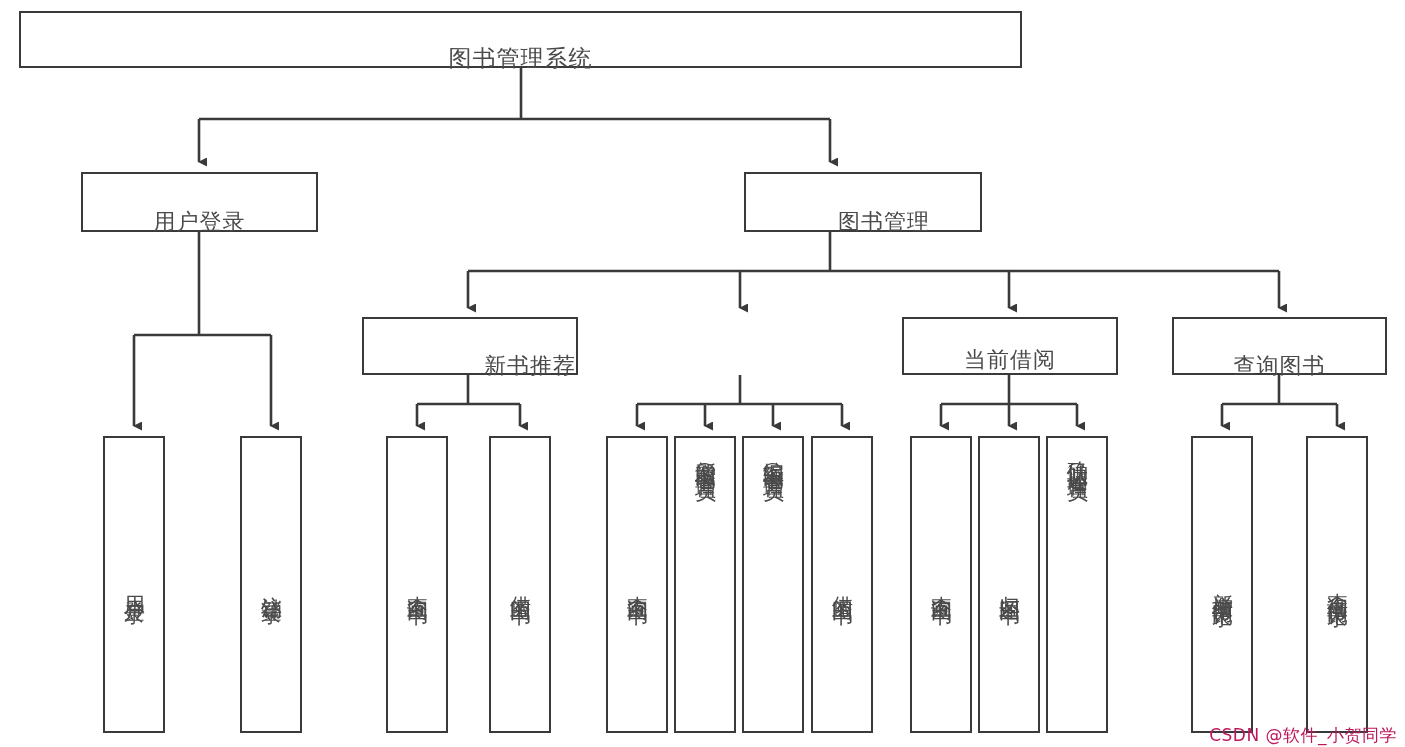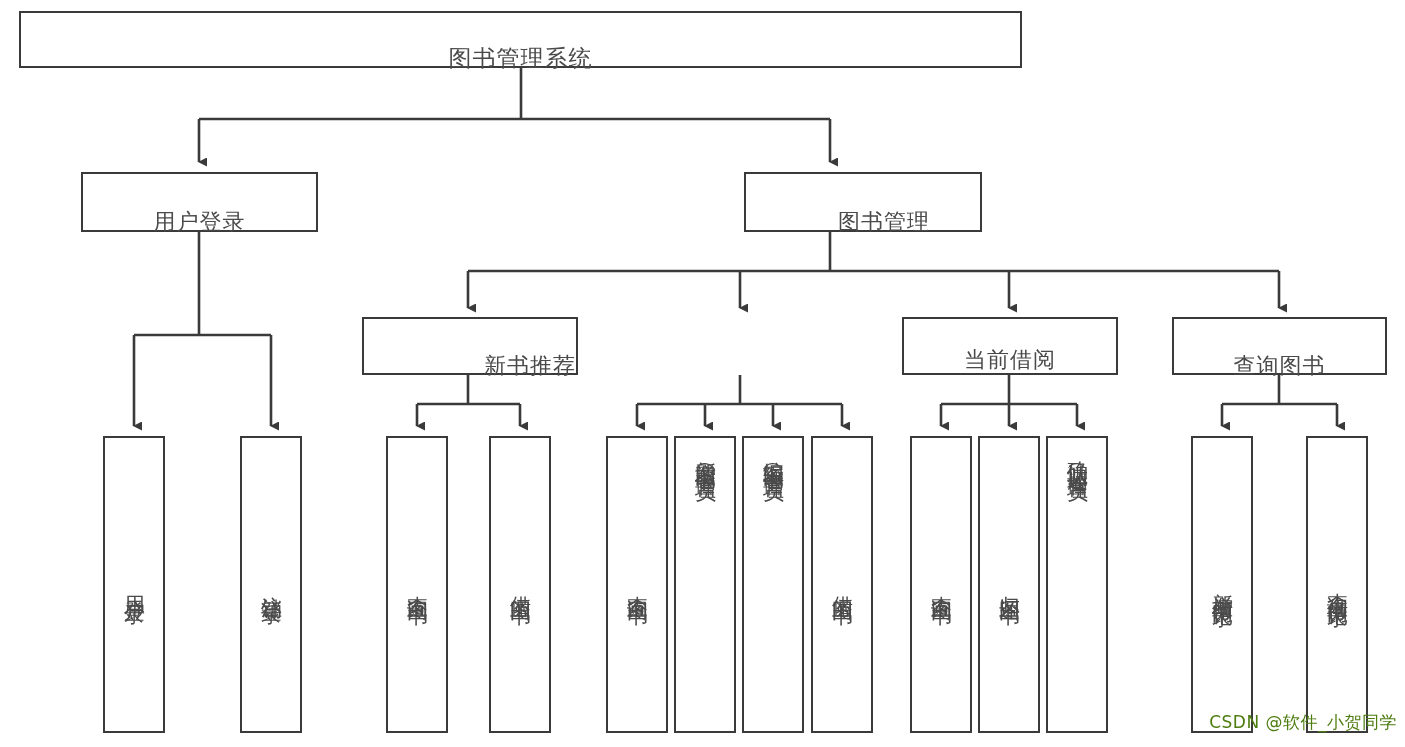--- a/index.html
+++ b/index.html
@@ -64,23 +64,23 @@
     line-height: 1.0;
     white-space: pre;
   }
   .node.vert.centered {
     align-items: center;
     padding-top: 0;
   }
   #watermark {
     position: absolute;
     right: 8px;
-    bottom: 13px;
+    bottom: 0;
     font-size: 17px;
-    color: #4d7c0f;
+    color: #be185d;
     letter-spacing: 0.5px;
     white-space: nowrap;
     font-family: "DejaVu Sans", "Liberation Sans", sans-serif;
   }
 </style>
 </head>
 <body>
 
 <div id="diagram-root">
 

